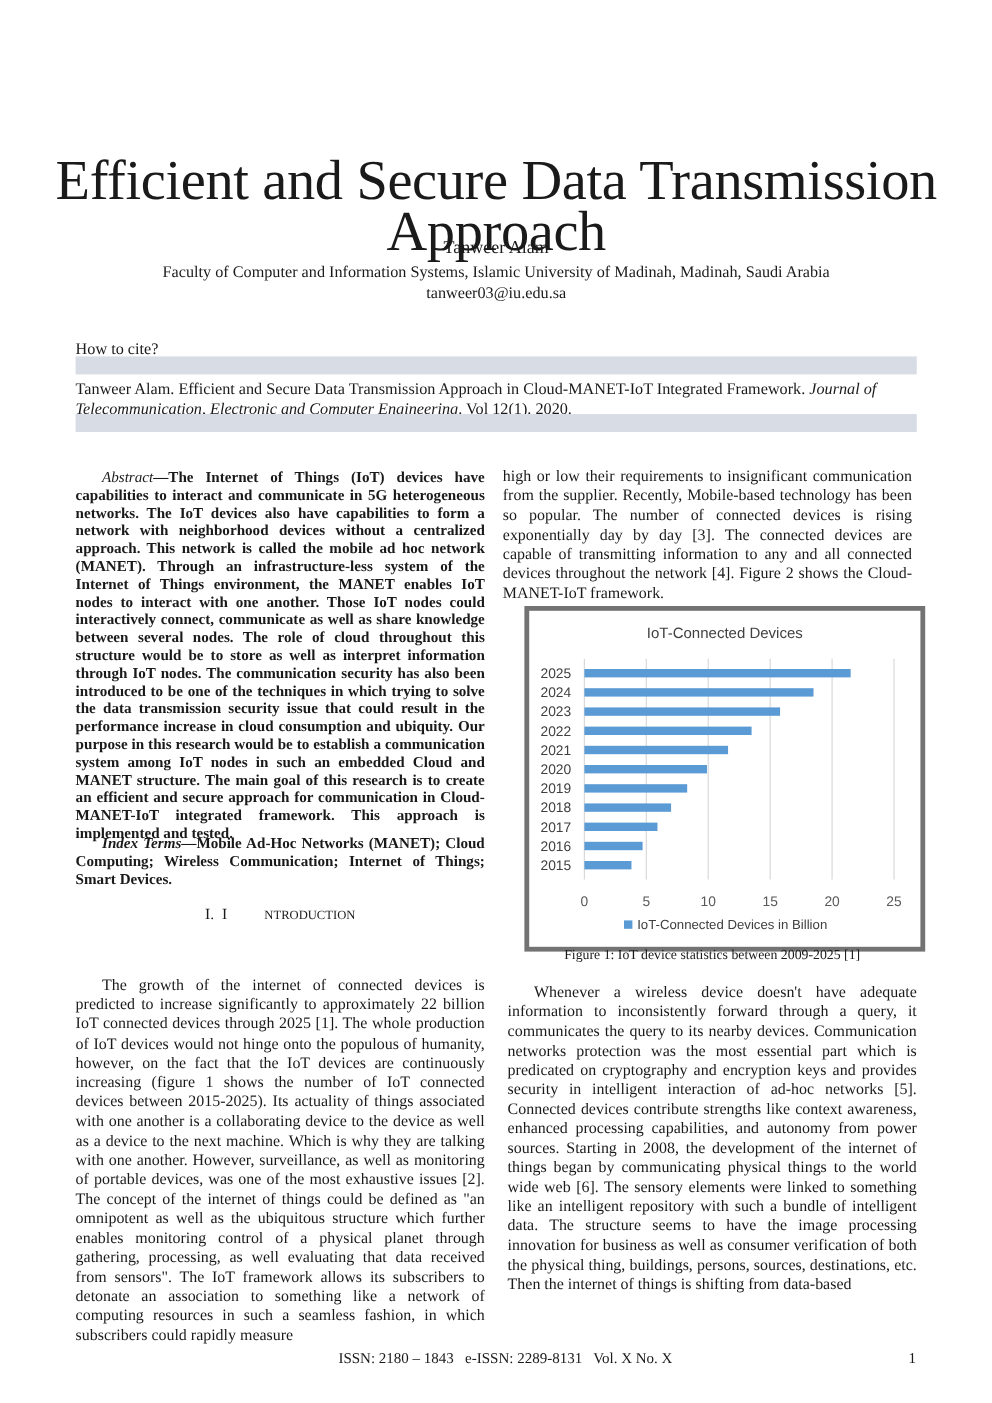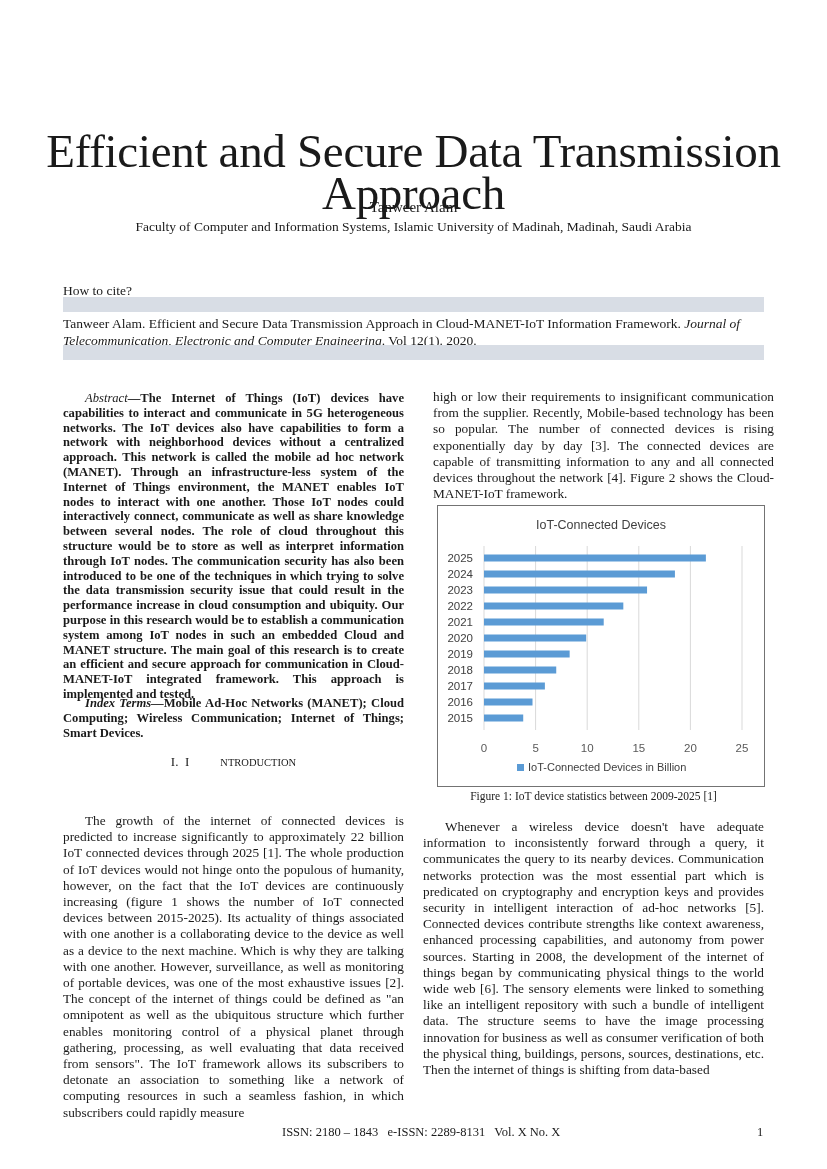--- a/index.html
+++ b/index.html
@@ -13,43 +13,44 @@
   .band { position:absolute; left:63px; width:701px; height:15px; background:#d8dde5; }
   .cite-text { position:absolute; top:315px; left:63px; width:705px; font-size:13.5px; line-height:17px; }
   .col { position:absolute; font-size:13.3px; line-height:16.2px; text-align:justify; }
   .col p { margin:0; }
   .abs { top:391px; left:63px; width:341px; font-weight:bold; font-size:12.6px; line-height:14.8px; }
   .abs i { font-weight:normal; }
   .idx { top:696px; left:63px; width:341px; font-weight:bold; font-size:12.6px; line-height:14.8px; }
   .sec { position:absolute; top:754px; left:63px; width:341px; text-align:center; font-size:13px; }
   .sec .sc { font-size:10.5px;padding-left:31px; }
   .intro { top:813px; left:63px; width:341px; }
-  .rtop { top:389px; left:433px; width:341px; }
+  .rtop { top:389px; left:419px; width:341px; }
   .rbot { top:819px; left:423px; width:341px; }
   .indent { text-indent:22px; }
-  .chart { position:absolute; top:505px; left:437px; width:326px; height:280px; border:1px solid #737373; background:#fff; }
+  .chart { position:absolute; top:505px; left:437px; width:326px; height:280px; border:4px solid #737373; background:#fff; }
   .chart svg { position:absolute; left:0; top:0; }
   .fig-cap { position:absolute; top:790px; left:423px; width:341px; text-align:center; font-size:11.5px; }
   .footer { position:absolute; top:1125px; left:282px; font-size:12.5px; }
   .pagenum { position:absolute; top:1125px; left:757px; font-size:12.5px; }
 </style>
 </head>
 <body>
 
 <div class="title">
   <div>Efficient and Secure Data Transmission Approach</div>
 </div>
 <div class="author">Tanweer Alam</div>
 <div class="affil">
   <div>Faculty of Computer and Information Systems, Islamic University of Madinah, Madinah, Saudi Arabia</div>
+  <div>tanweer03@iu.edu.sa</div>
 </div>
 
 <div class="cite-label">How to cite?</div>
 <div class="band" style="top:297px;"></div>
-<div class="cite-text"><span>Tanweer Alam. Efficient and Secure Data Transmission Approach in Cloud-MANET-IoT Information Framework. </span><i>Journal of Telecommunication, Electronic and Computer Engineering</i><span>. Vol 12(1). 2020.</span></div>
+<div class="cite-text"><span>Tanweer Alam. Efficient and Secure Data Transmission Approach in Cloud-MANET-IoT Integrated Framework. </span><i>Journal of Telecommunication, Electronic and Computer Engineering</i><span>. Vol 12(1). 2020.</span></div>
 <div class="band" style="top:345px;"></div>
 
 <div class="col abs">
   <p class="indent"><i>Abstract</i><span>—The Internet of Things (IoT) devices have capabilities to interact and communicate in 5G heterogeneous networks. The IoT devices also have capabilities to form a network with neighborhood devices without a centralized approach. This network is called the mobile ad hoc network (MANET). Through an infrastructure-less system of the Internet of Things environment, the MANET enables IoT nodes to interact with one another. Those IoT nodes could interactively connect, communicate as well as share knowledge between several nodes. The role of cloud throughout this structure would be to store as well as interpret information through IoT nodes. The communication security has also been introduced to be one of the techniques in which trying to solve the data transmission security issue that could result in the performance increase in cloud consumption and ubiquity. Our purpose in this research would be to establish a communication system among IoT nodes in such an embedded Cloud and MANET structure. The main goal of this research is to create an efficient and secure approach for communication in Cloud-MANET-IoT integrated framework. This approach is implemented and tested.</span></p>
 </div>
 
 <div class="col idx">
   <p class="indent"><i>Index Terms</i><span>—Mobile Ad-Hoc Networks (MANET); Cloud Computing; Wireless Communication; Internet of Things; Smart Devices.</span></p>
 </div>
 

